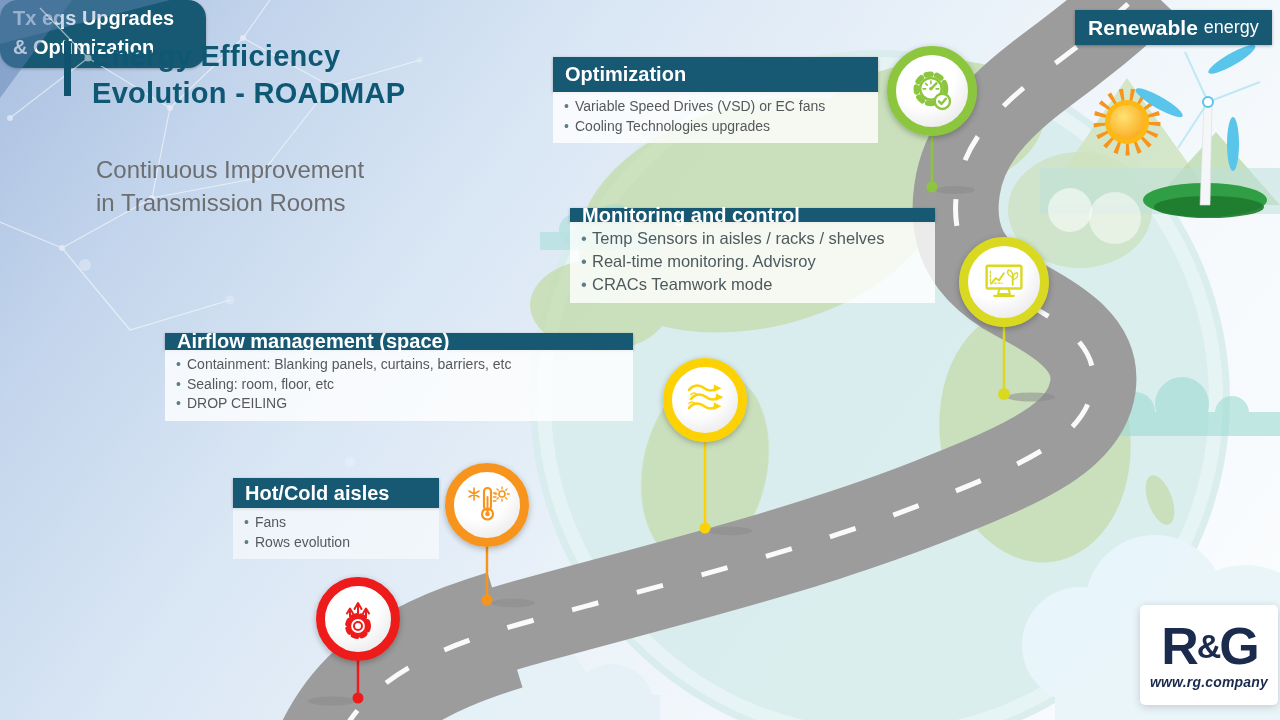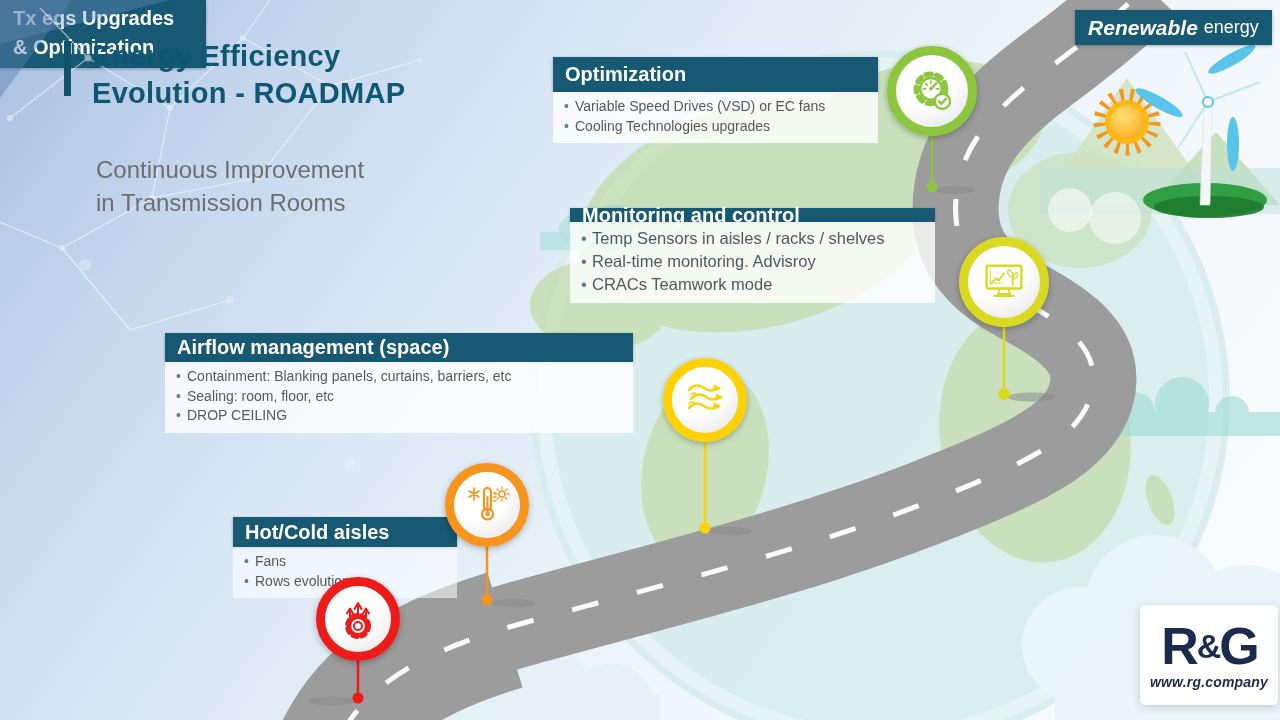--- a/index.html
+++ b/index.html
@@ -20,30 +20,30 @@
   .mbox .hdr{background:#175873;color:#fff;font-weight:bold;font-size:20px;display:flex;align-items:center;padding:0 12px;box-shadow:0 1px 3px rgba(0,0,0,.28);box-sizing:border-box;}
   .mbox ul{list-style:none;margin:0;padding:5px 10px 7px 9px;background:rgba(255,255,255,.8);color:#57585b;font-size:14px;line-height:19.5px;}
   .mbox li{padding-left:13px;position:relative;}
   .mbox li::before{content:"•";position:absolute;left:2px;color:#5e7d88;}
   #box-optimization{left:553px;top:57px;width:325px;}
   #box-optimization .hdr{height:35px;}
   #box-monitoring{left:570px;top:208px;width:365px;}
   #box-monitoring .hdr{height:14px;}
   #box-monitoring ul{font-size:16.5px;line-height:23px;color:#4e5a5e;}
   #box-airflow{left:165px;top:333px;width:468px;}
-  #box-airflow .hdr{height:29px;}
-  #box-hotcold{left:233px;top:478px;width:224px;margin-top:39px;}
+  #box-airflow .hdr{height:17px;}
+  #box-hotcold{left:233px;top:478px;width:206px;}
   #box-hotcold .hdr{height:30px;}
   #box-hotcold ul{background:rgba(255,255,255,.55);}
-  #box-tx{left:75px;top:590px;width:206px;background:#175873;color:#fff;font-weight:bold;font-size:20px;line-height:29px;padding:4px 0 6px 13px;box-sizing:border-box;box-shadow:0 1px 3px rgba(0,0,0,.28);}
+  #box-tx{left:75px;top:590px;width:206px;background:#175873;color:#fff;font-weight:bold;font-size:20px;line-height:29px;padding:4px 0 6px 13px;box-sizing:border-box;box-shadow:0 1px 3px rgba(0,0,0,.28);border-radius:18px;}
 
   
   .banner{position:absolute;left:1075px;top:10px;width:197px;height:35px;background:#175873;color:#fff;
     display:flex;align-items:center;justify-content:center;gap:6px;box-shadow:0 1px 3px rgba(0,0,0,.3);}
-  .banner .b1{font-size:21px;font-weight:bold;font-style:italic;}
+  .banner .b1{font-size:21px;font-weight:bold;}
   .banner .b2{font-size:18px;}
 
   
   .marker{position:absolute;border-radius:50%;display:flex;align-items:center;justify-content:center;
     background:radial-gradient(circle at 38% 30%,#ffffff 46%,#e2e2e2 96%);
     box-shadow:0 2px 6px rgba(0,0,0,.28);}
   #marker-tx{left:316px;top:577px;width:66px;height:66px;border:9px solid #ee1b1b;}
   #marker-hotcold{left:445px;top:463px;width:66px;height:66px;border:9px solid #f7941d;}
   #marker-airflow{left:663px;top:358px;width:66px;height:66px;border:9px solid #fcd205;}
   #marker-monitoring{left:959px;top:237px;width:72px;height:72px;border:9px solid #d9d921;}

